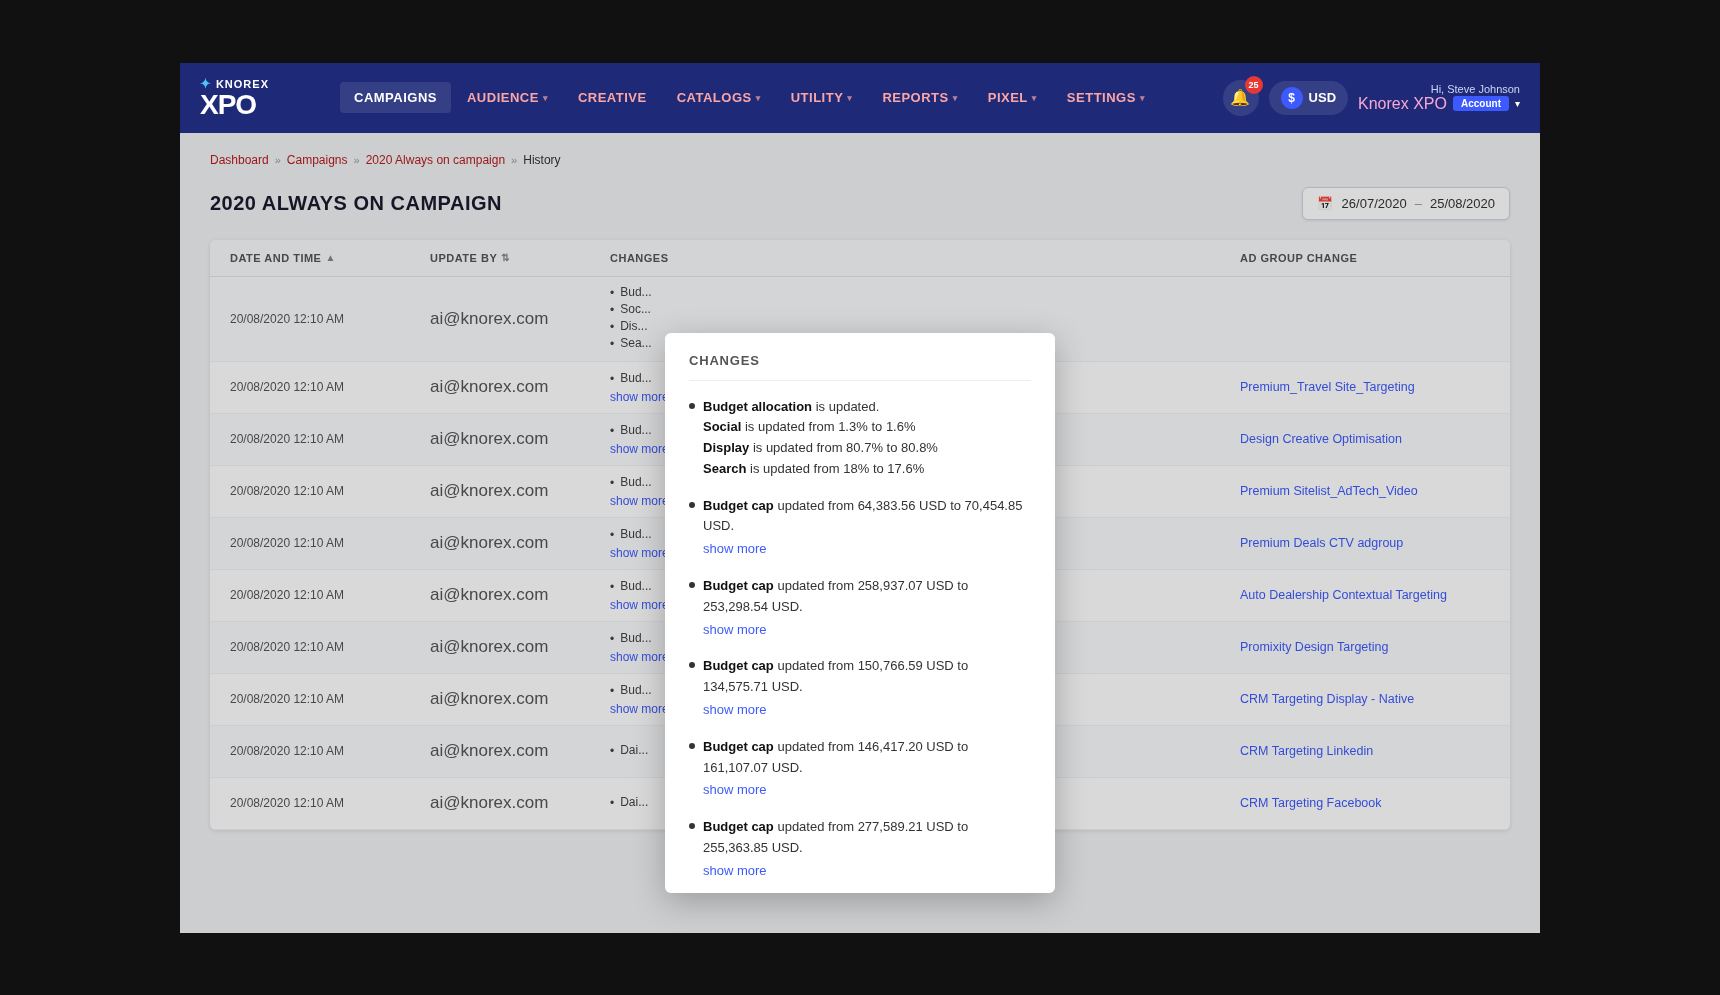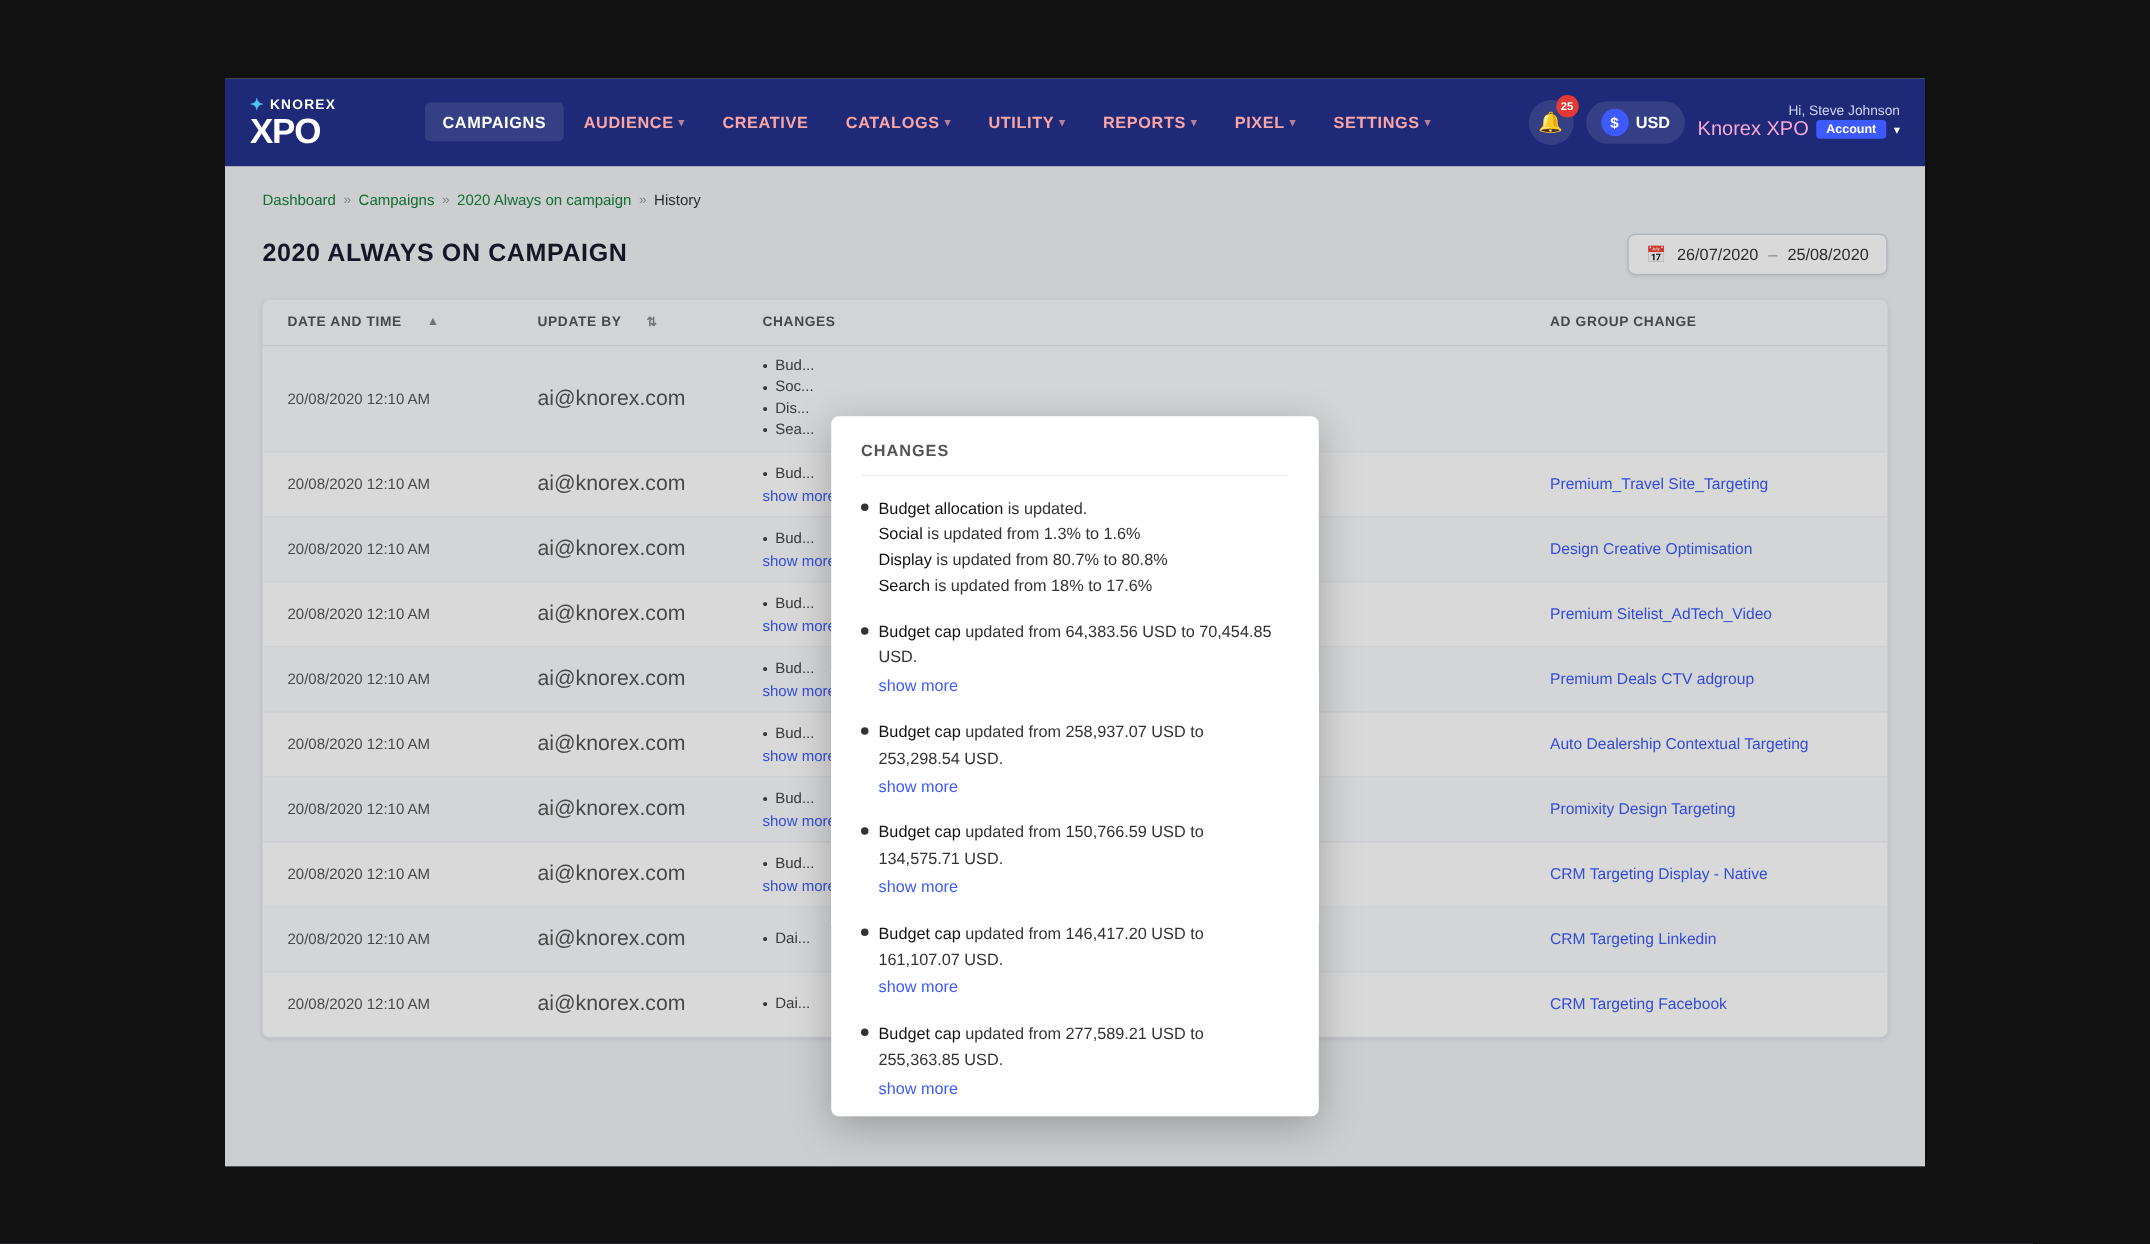--- a/index.html
+++ b/index.html
@@ -213,21 +213,21 @@
     .breadcrumb {
       font-size: 12px;
       color: #666;
       margin-bottom: 20px;
       display: flex;
       align-items: center;
       gap: 6px;
     }
 
     .breadcrumb-item {
-      color: #15803d;
+      color: #b91c1c;
     }
 
     .breadcrumb-separator {
       color: #999;
       font-size: 11px;
     }
 
     .breadcrumb-item.current {
       color: #333;
     }
@@ -283,21 +283,21 @@
     }
 
     .table-header-cell {
       font-size: 11px;
       font-weight: 700;
       color: #555;
       text-transform: uppercase;
       letter-spacing: 0.5px;
       display: flex;
       align-items: center;
-      gap: 20px;
+      gap: 4px;
     }
 
     .sort-icon {
       font-size: 10px;
       color: #888;
     }
 
     .table-row {
       display: grid;
       grid-template-columns: 200px 180px 1fr 250px;
@@ -426,21 +426,21 @@
       flex-shrink: 0;
     }
 
     .modal-change-text {
       font-size: 13px;
       color: #333;
       line-height: 1.6;
     }
 
     .modal-change-text strong {
-      font-weight: 400;
+      font-weight: 700;
       color: #111;
     }
 
     .modal-show-more {
       color: #3d5afe;
       font-size: 13px;
       cursor: pointer;
       text-decoration: none;
       display: block;
       margin-top: 2px;

